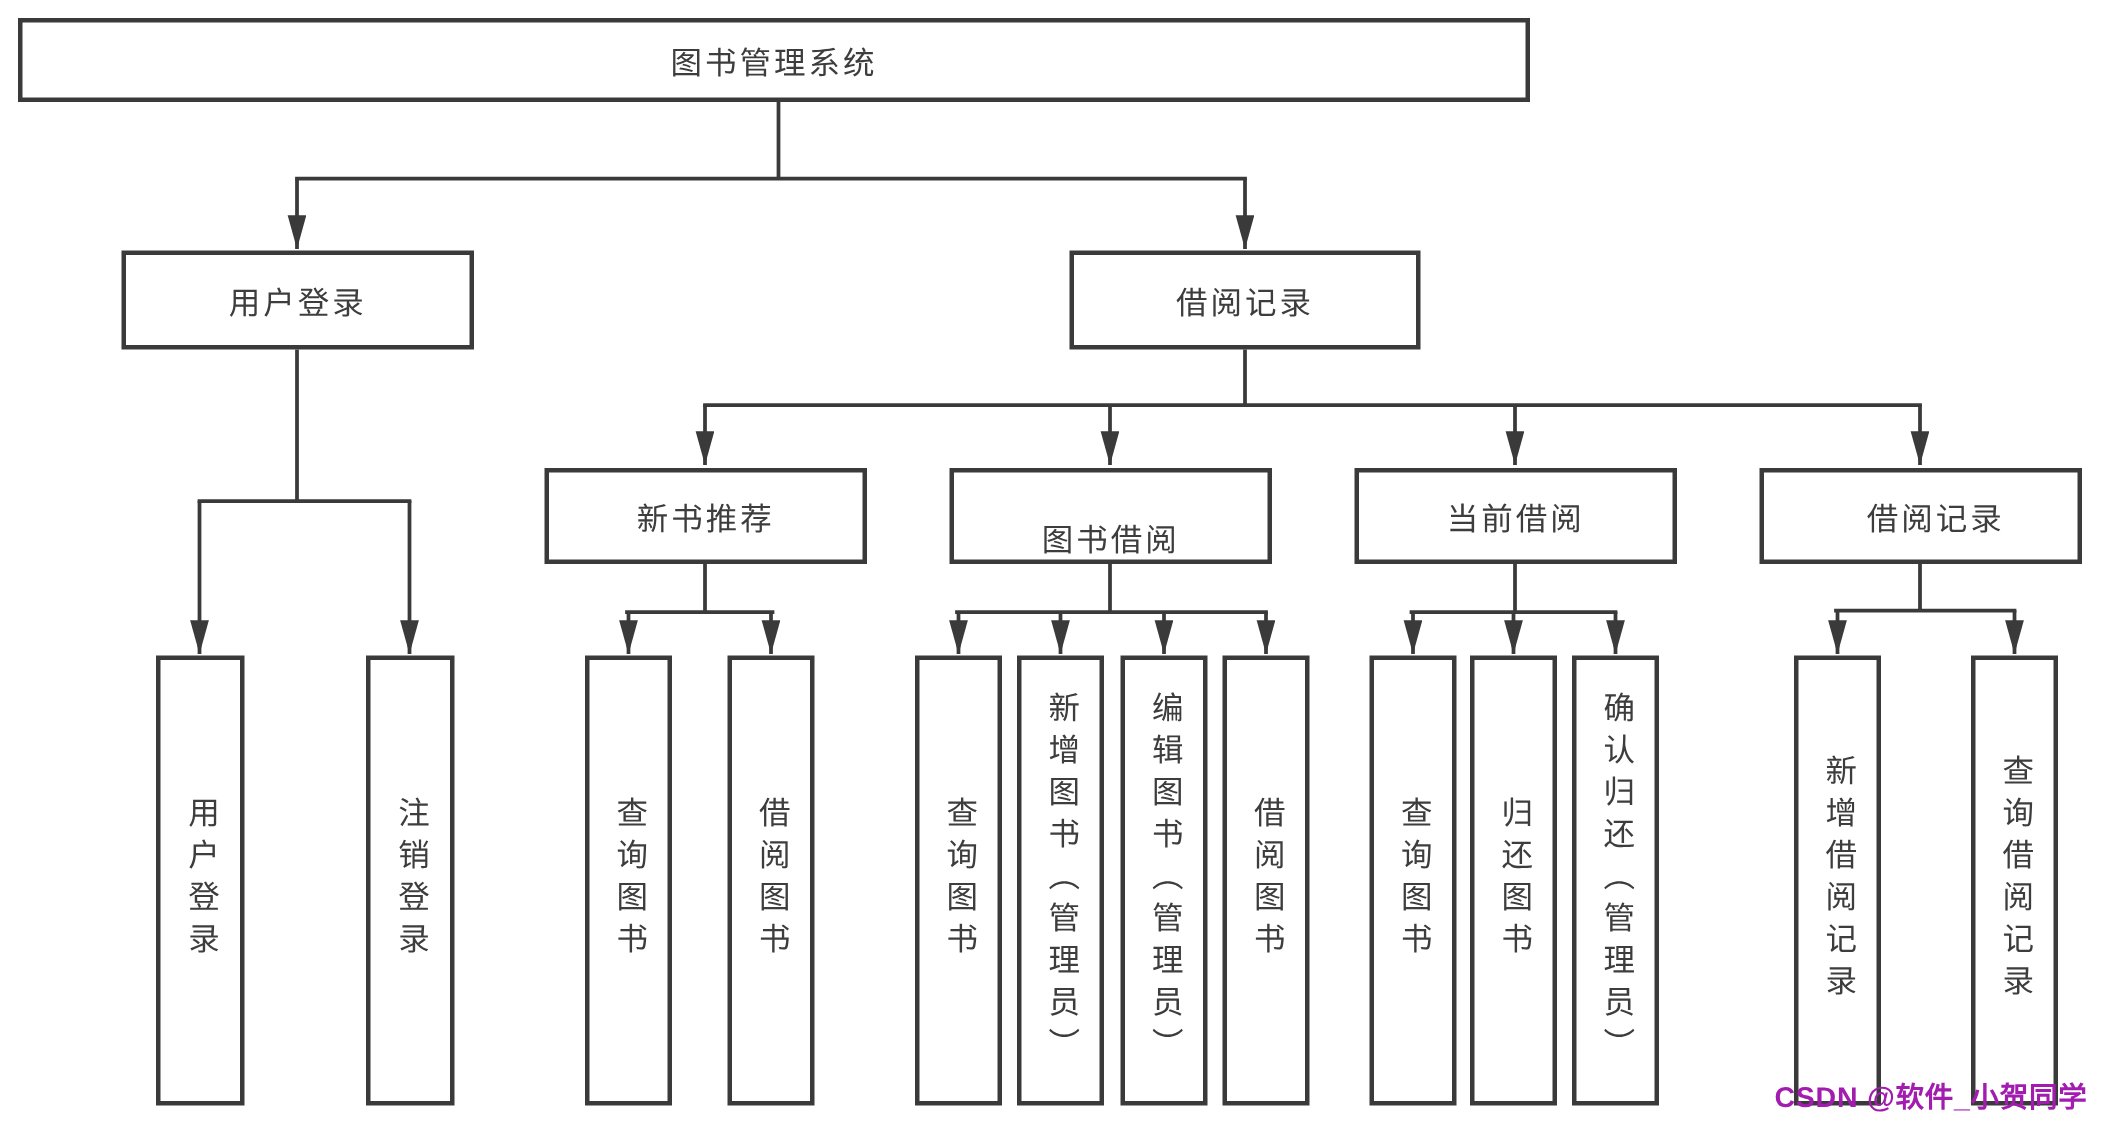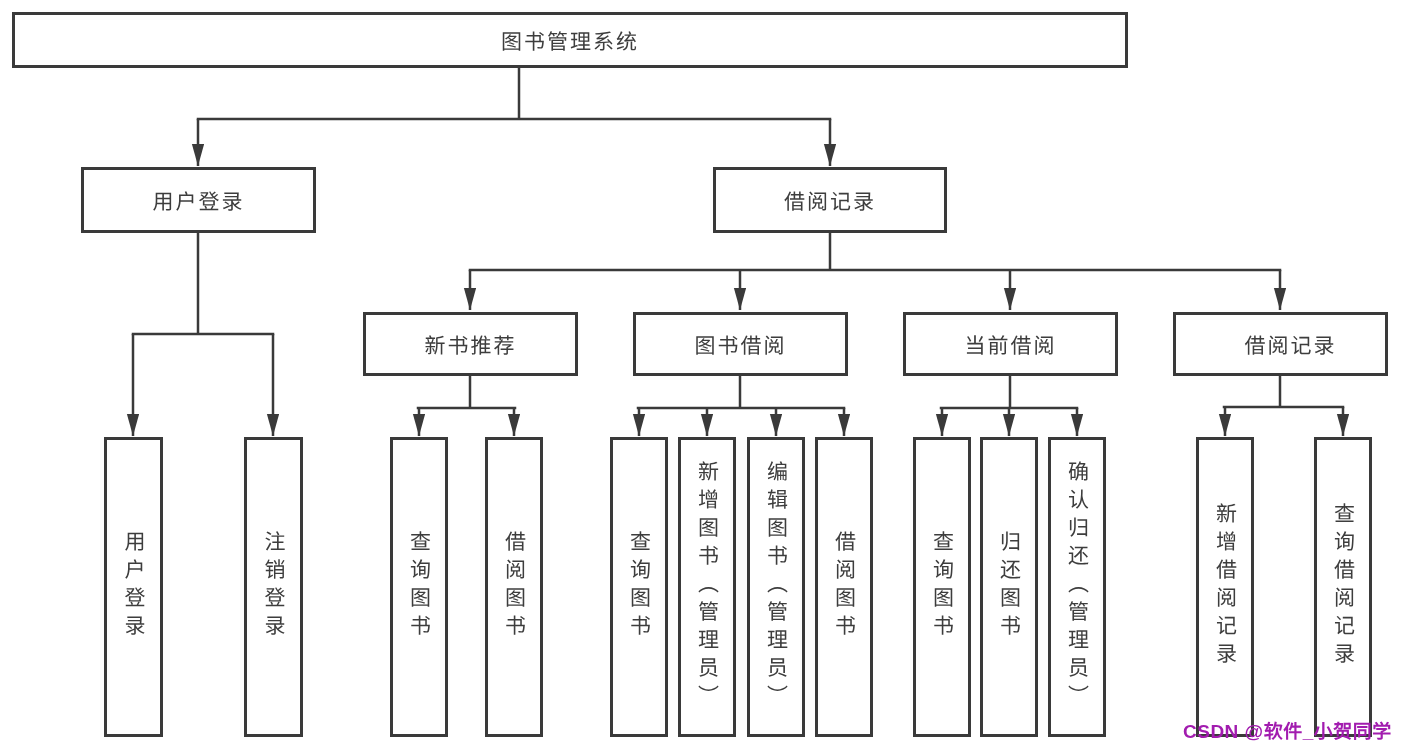--- a/index.html
+++ b/index.html
@@ -26,25 +26,25 @@
     z-index: 2;
   }
   .node .label {
     font-size: 21px;
     letter-spacing: 2px;
     color: #3d3d3d;
     white-space: nowrap;
   }
 
   
-  .root  { left: 12px;   top: 12px;  width: 1116px; height: 56px; }
+  .root  { left: 12px;   top: 12px;  width: 1008px; height: 56px; }
   .b-user{ left: 81px;   top: 167px; width: 235px;  height: 66px; }
   .b-book{ left: 713px;  top: 167px; width: 234px;  height: 66px; }
   .g0 { left: 363px;  top: 312px; width: 215px; height: 64px; }
-  .g1 { left: 633px;  top: 312px; width: 215px; height: 64px; }
+  .g1 { left: 633px;  top: 312px; width: 215px; height: 64px; align-items: flex-end; }
   .g2 { left: 903px;  top: 312px; width: 215px; height: 64px; font-family: Liberation Serif, serif; }
   .g3 { left: 1173px; top: 312px; width: 215px; height: 64px; padding-left: 20px; }
 
   
   .leaf { top: 437px; width: 59px; height: 300px; }
   .leaf .label {
     writing-mode: vertical-rl;
     font-size: 21px;
     letter-spacing: 7px;
     line-height: 1.1;

